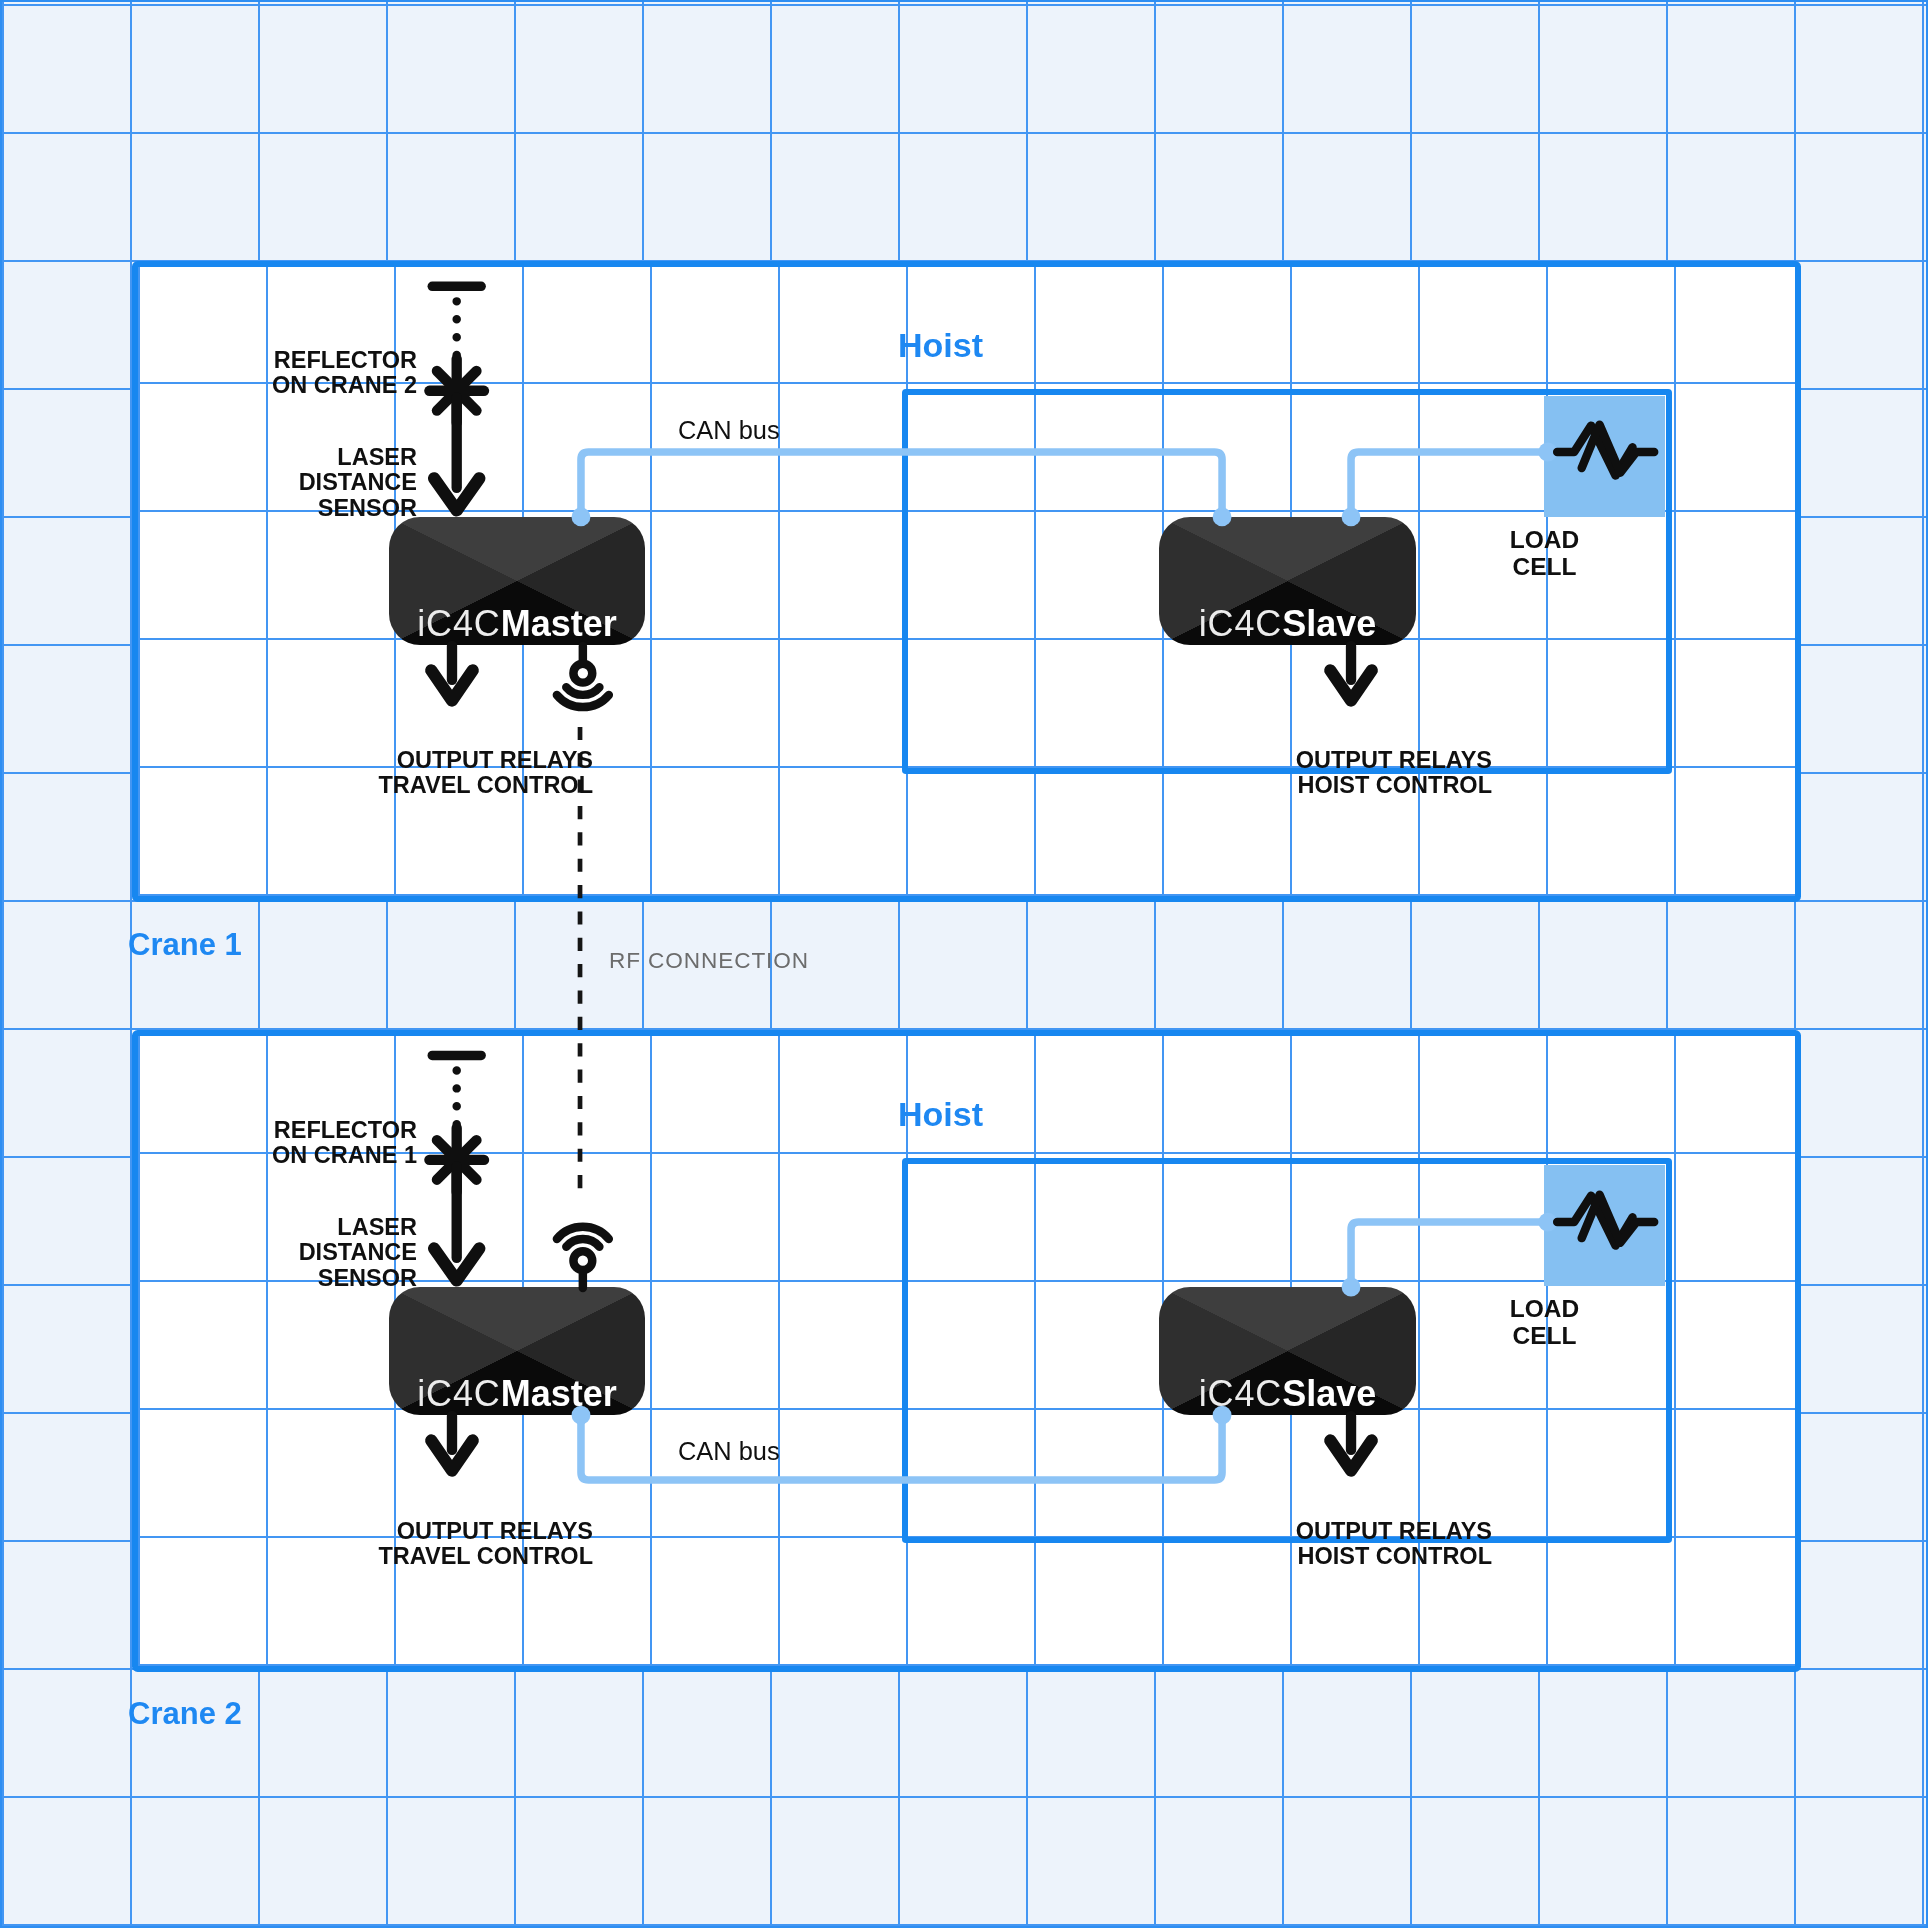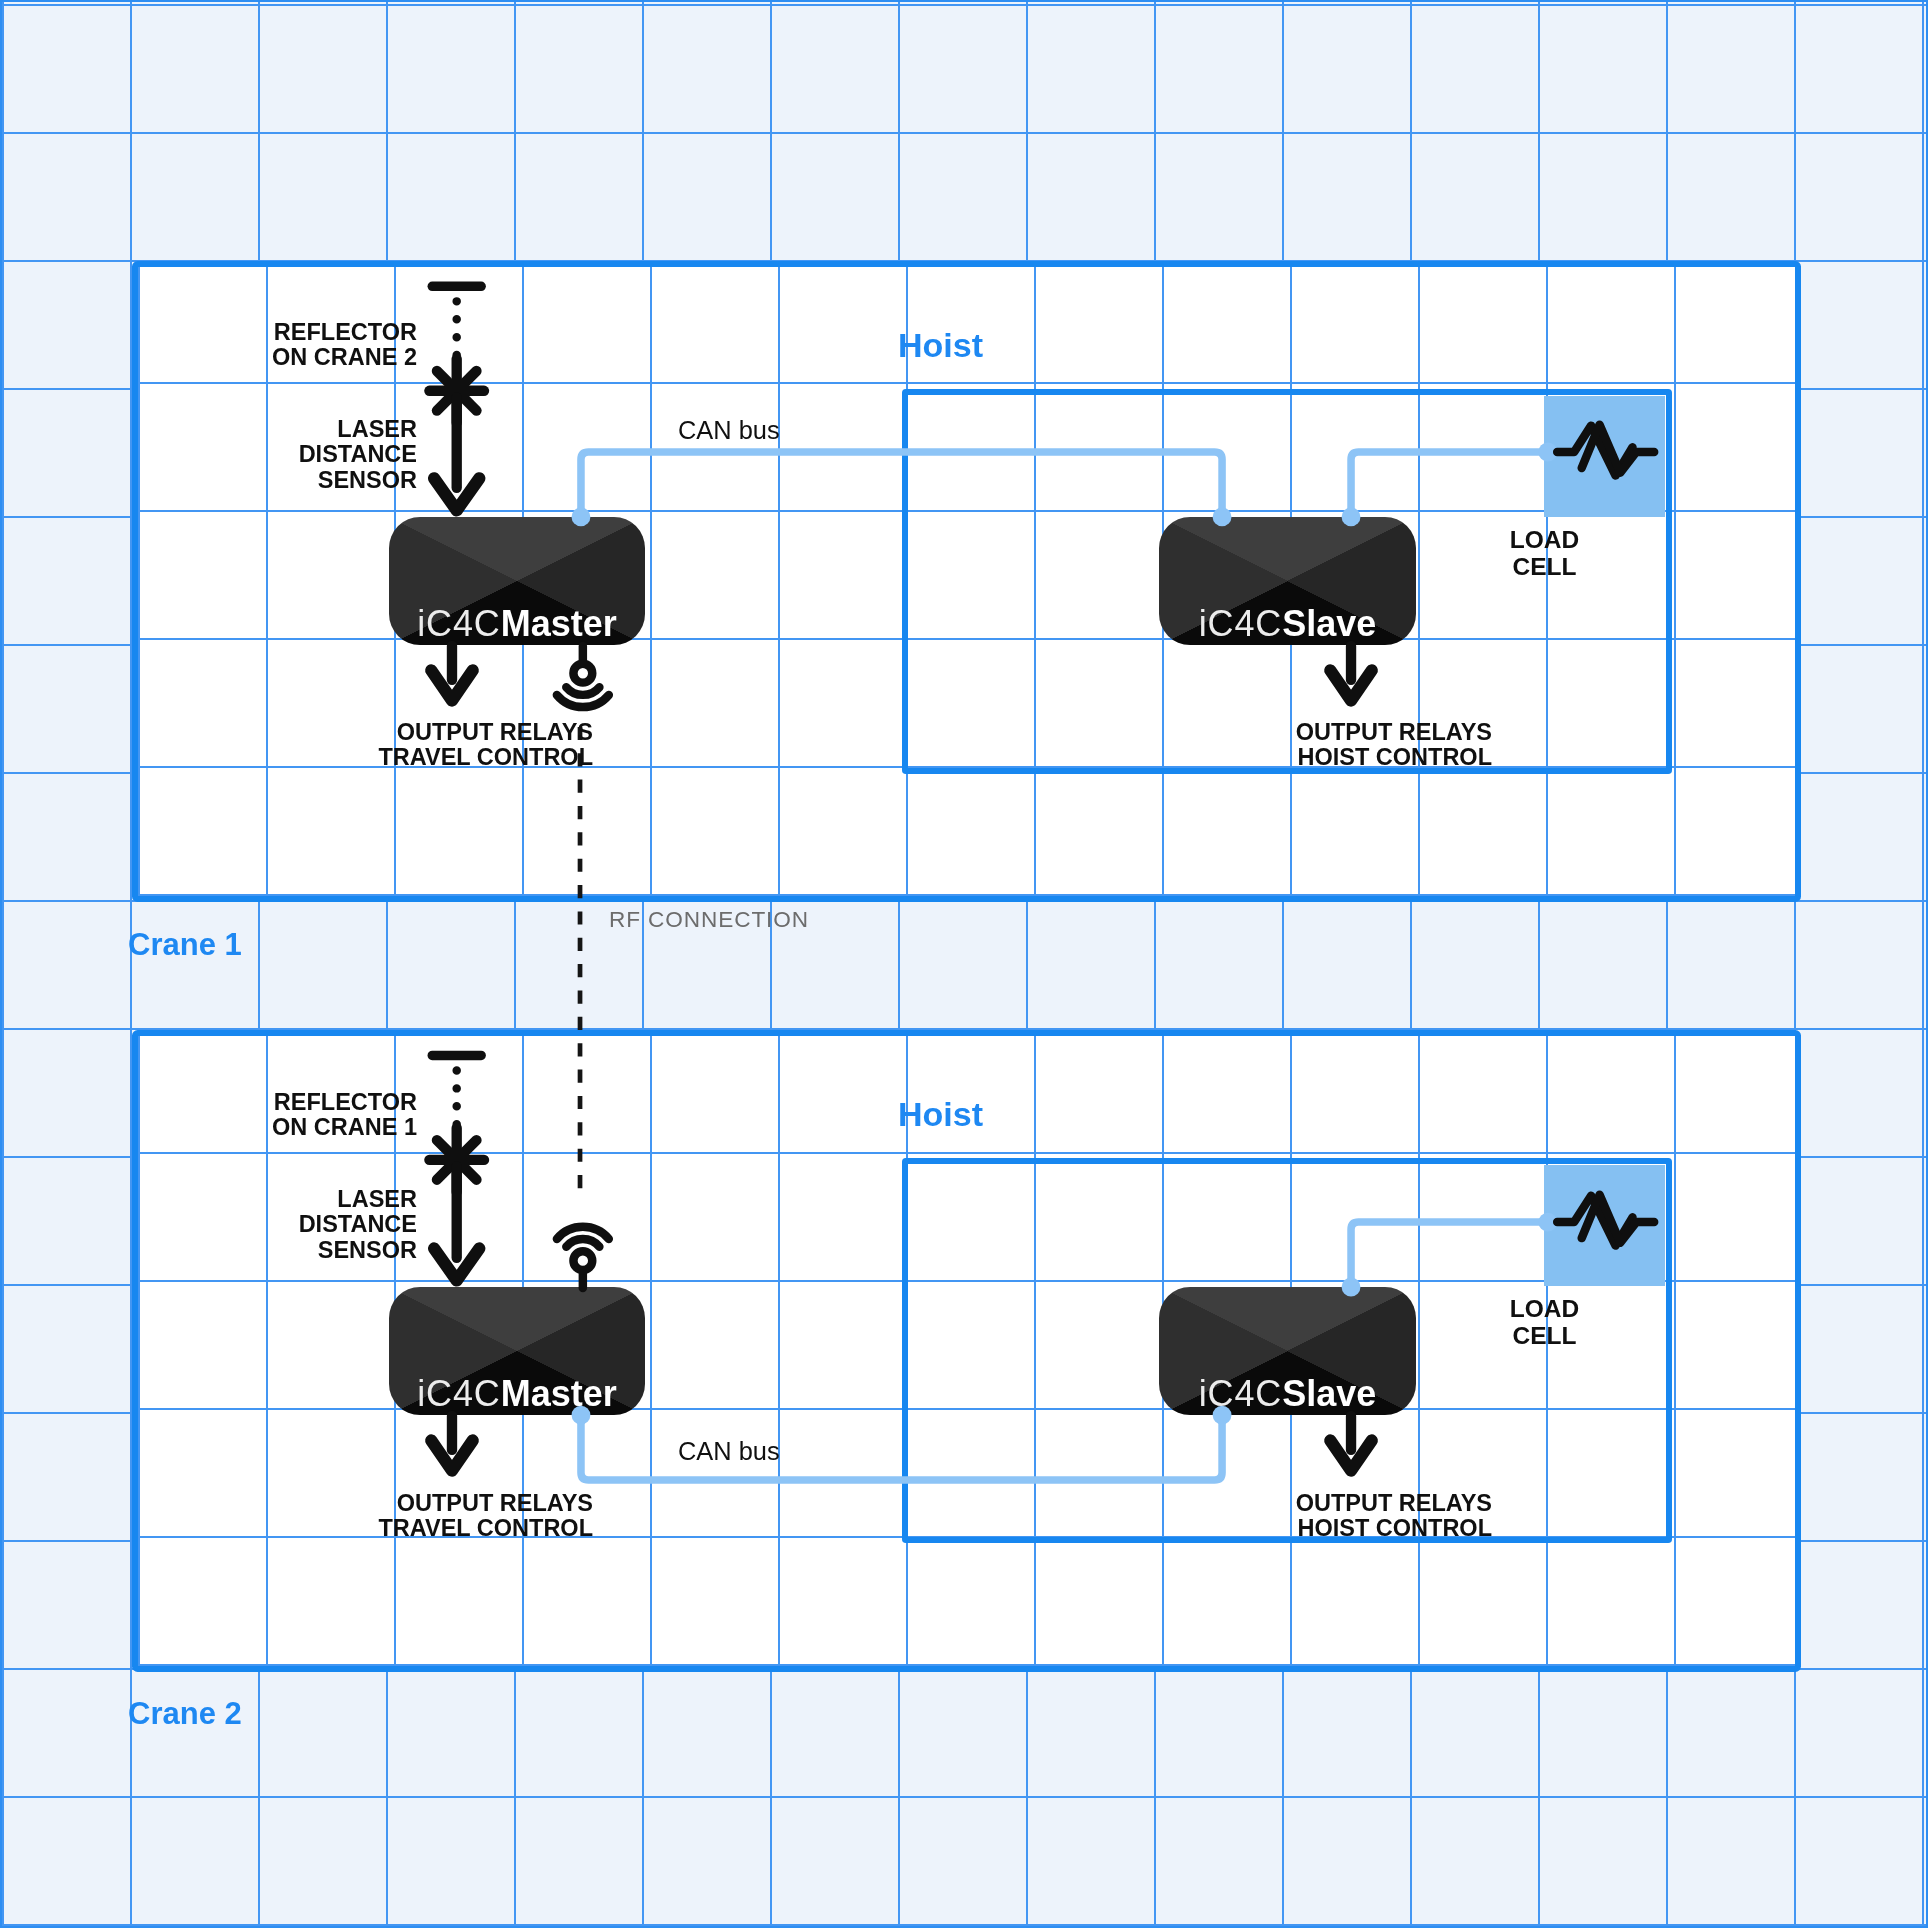--- a/index.html
+++ b/index.html
@@ -20,21 +20,21 @@
   .lc-fill{position:absolute;background:#85c0f2;}
   
   .device{position:absolute;display:flex;align-items:flex-end;justify-content:center;
           color:#fff;font-size:36px;
           background:conic-gradient(from -63.4deg at 50% 50%,
             #3e3e3e 0deg 126.8deg,#262626 126.8deg 180deg,
             #0a0a0a 180deg 306.8deg,#2f2f2f 306.8deg 360deg);border-radius:31px;}
   .dev-prefix{font-weight:300;color:#ececec;letter-spacing:0.9px;}
   .dev-name{font-weight:700;color:#ffffff;margin-left:0;}
   
-  .lbl{position:absolute;font-weight:700;font-size:23.5px;line-height:25.4px;color:#101010;}
+  .lbl{position:absolute;font-weight:700;font-size:23.5px;line-height:25.4px;color:#101010;margin-top:28px;}
   .r{text-align:right;} .c{text-align:right;}
   .blue-lbl{position:absolute;font-weight:700;color:#1e88f2;}
   .hoist-lbl{font-size:34px;}
   .crane-lbl{font-size:31px;}
   .can-lbl{position:absolute;font-weight:400;font-size:25.4px;color:#101010;text-align:left;width:188px;}
   .lc-lbl{position:absolute;font-weight:700;font-size:24.5px;line-height:27px;color:#101010;text-align:center;width:113px;}
   .rf-lbl{position:absolute;font-weight:500;font-size:22.6px;color:#6c6c6c;letter-spacing:0.9px;}
   #title{position:absolute;left:158px;top:22.6px;font-size:73px;font-weight:700;letter-spacing:1.9px;
          color:transparent;-webkit-text-stroke:1.9px #2f8ef2;white-space:nowrap;}
   svg.overlay{position:absolute;left:0;top:0;z-index:30;}
@@ -121,21 +121,21 @@
   </div>
   <div class="lbl c z40" style="left:1208px;top:1489px;width:282px;">
     <div>OUTPUT RELAYS</div>
     <div>HOIST CONTROL</div>
   </div>
   <div class="lc-lbl z40" style="left:1486px;top:1293px;">
     <div>LOAD</div>
     <div>CELL</div>
   </div>
 
-  <div class="rf-lbl z40" style="left:607px;top:905px;">RF CONNECTION</div>
+  <div class="rf-lbl z40" style="left:607px;top:946px;">RF CONNECTION</div>
 
   <svg class="overlay" width="1928" height="1928" viewBox="0 0 2048 2048">
 
     <g>
 
       <rect x="452" y="297" width="62" height="10" rx="5" fill="#0f0f0f"></rect>
 
       <line x1="483" y1="318" x2="483" y2="394" stroke="#0f0f0f" stroke-width="9" stroke-linecap="round" stroke-dasharray="0 19"></line>
 
       <g stroke="#0f0f0f" stroke-width="11" stroke-linecap="round">

